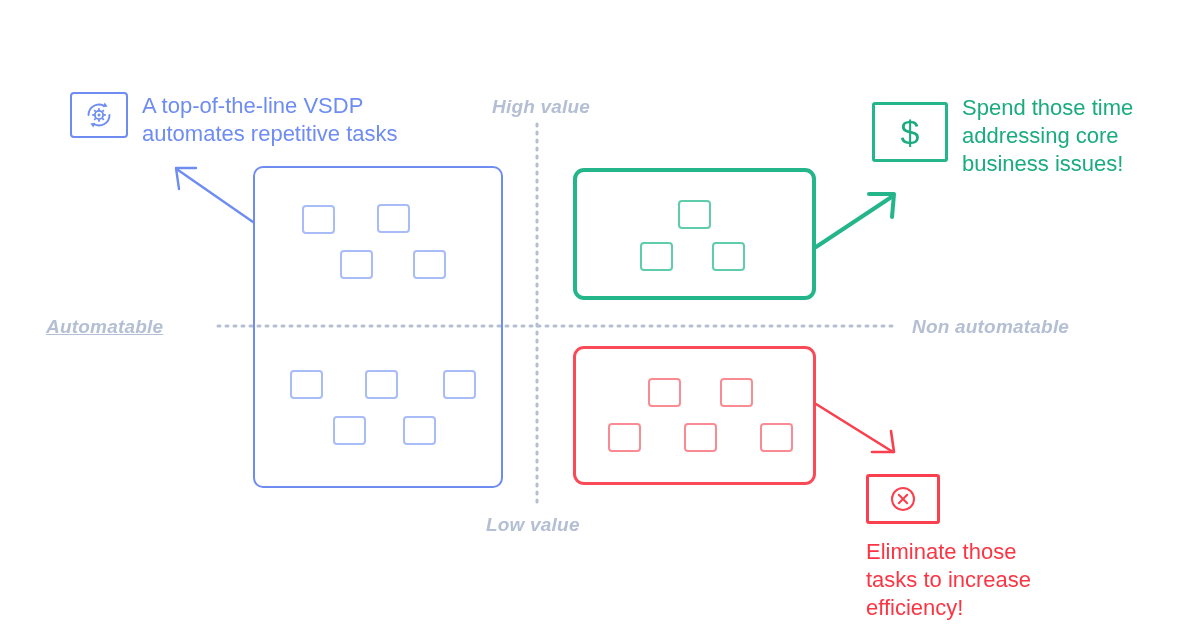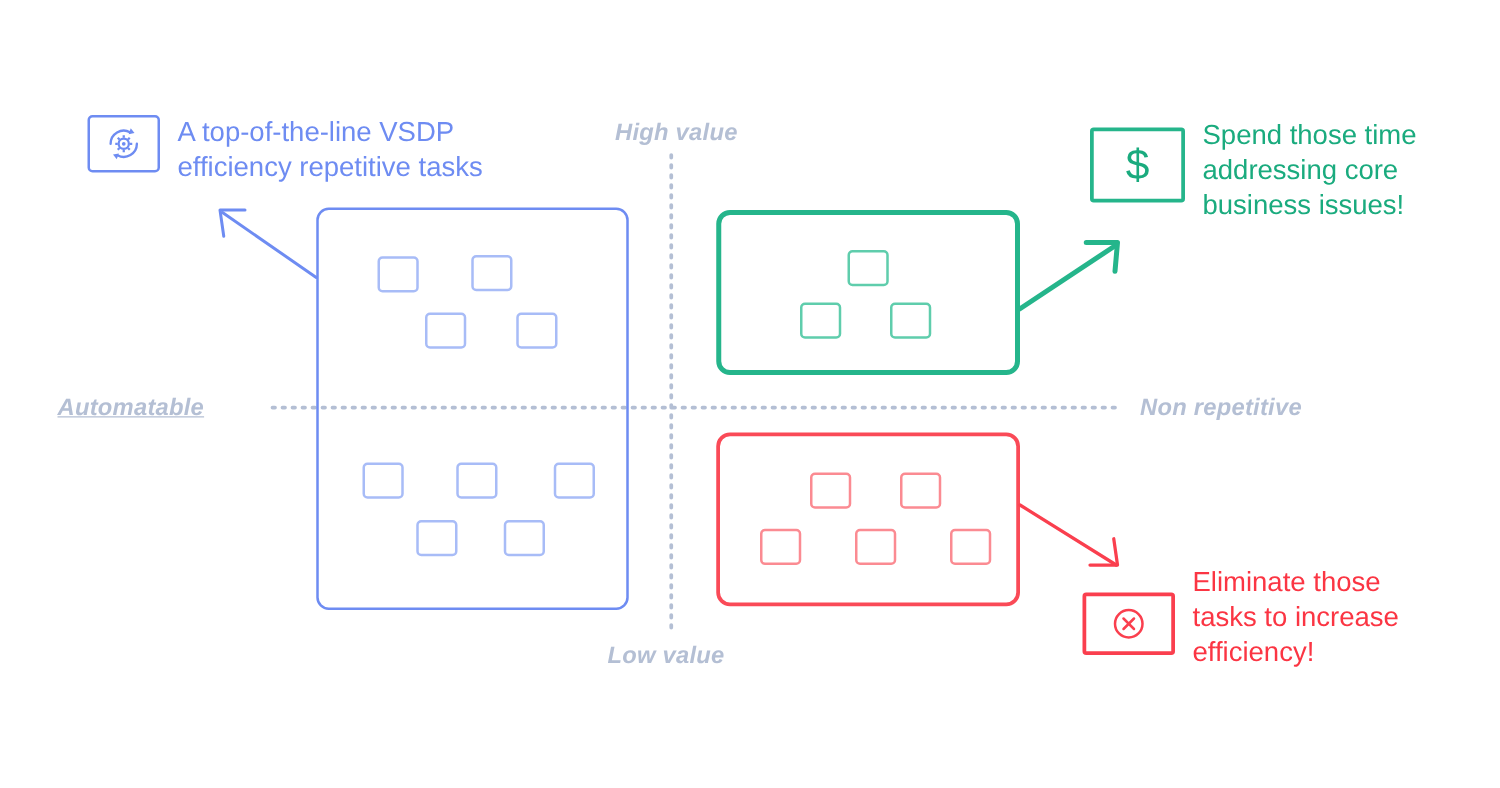--- a/index.html
+++ b/index.html
@@ -106,21 +106,21 @@
     font-size: 22px;
     line-height: 28px;
     white-space: pre-line;
   }
   .callout-text.blue  { color: #6e8cf2; }
   .callout-text.green { color: #1aab7e; }
   .callout-text.red   { color: #fb3543; }
 
   #callout-automate { left: 70px;  top: 92px; }
   #callout-core     { left: 872px; top: 102px; }
-  #callout-eliminate{ left: 866px; top: 452px; flex-direction: row; align-items: flex-start; }
+  #callout-eliminate{ left: 866px; top: 452px; flex-direction: column; align-items: flex-start; }
   #callout-eliminate .callout-icon { margin-top: 22px; }
   #callout-core .callout-text { margin-top: -8px; }
   .dollar-glyph {
     font-family: "Liberation Sans", sans-serif;
     font-size: 34px;
     font-weight: normal;
     color: #1aab7e;
     line-height: 1;
   }
 </style>
@@ -130,21 +130,21 @@
 <div id="canvas">
 
   <svg id="axes-svg" viewBox="0 0 1200 630" xmlns="http://www.w3.org/2000/svg">
     <line x1="218" y1="326" x2="898" y2="326" stroke="#b4bfd4" stroke-width="3" stroke-dasharray="2 6" stroke-linecap="round"></line>
     <line x1="537" y1="124" x2="537" y2="508" stroke="#b4bfd4" stroke-width="3" stroke-dasharray="2 6" stroke-linecap="round"></line>
   </svg>
 
   <div class="axis-label" id="label-high">High value</div>
   <div class="axis-label" id="label-low">Low value</div>
   <div class="axis-label" id="label-auto">Automatable</div>
-  <div class="axis-label" id="label-nonauto">Non repetitive</div>
+  <div class="axis-label" id="label-nonauto">Non automatable</div>
 
   <div class="group-box" id="box-blue"></div>
 
   <div class="task-sq blue" style="left:302px; top:205px;"></div>
   <div class="task-sq blue" style="left:377px; top:204px;"></div>
   <div class="task-sq blue" style="left:340px; top:250px;"></div>
   <div class="task-sq blue" style="left:413px; top:250px;"></div>
 
   <div class="task-sq blue" style="left:290px; top:370px;"></div>
   <div class="task-sq blue" style="left:365px; top:370px;"></div>
@@ -199,21 +199,21 @@
           <line x1="21.8" y1="17" x2="23.8" y2="17"></line>
           <line x1="12.2" y1="12.2" x2="13.6" y2="13.6"></line>
           <line x1="20.4" y1="20.4" x2="21.8" y2="21.8"></line>
           <line x1="21.8" y1="12.2" x2="20.4" y2="13.6"></line>
           <line x1="13.6" y1="20.4" x2="12.2" y2="21.8"></line>
         </g>
         <circle cx="17" cy="17" r="1.5" fill="#6e8cf2"></circle>
       </svg>
     </div>
     <div class="callout-text blue">A top-of-the-line VSDP
-efficiency repetitive tasks</div>
+automates repetitive tasks</div>
   </div>
 
   <div class="callout" id="callout-core">
     <div class="callout-icon green">
       <span class="dollar-glyph">$</span>
     </div>
     <div class="callout-text green">Spend those time
 addressing core
 business issues!</div>
   </div>

